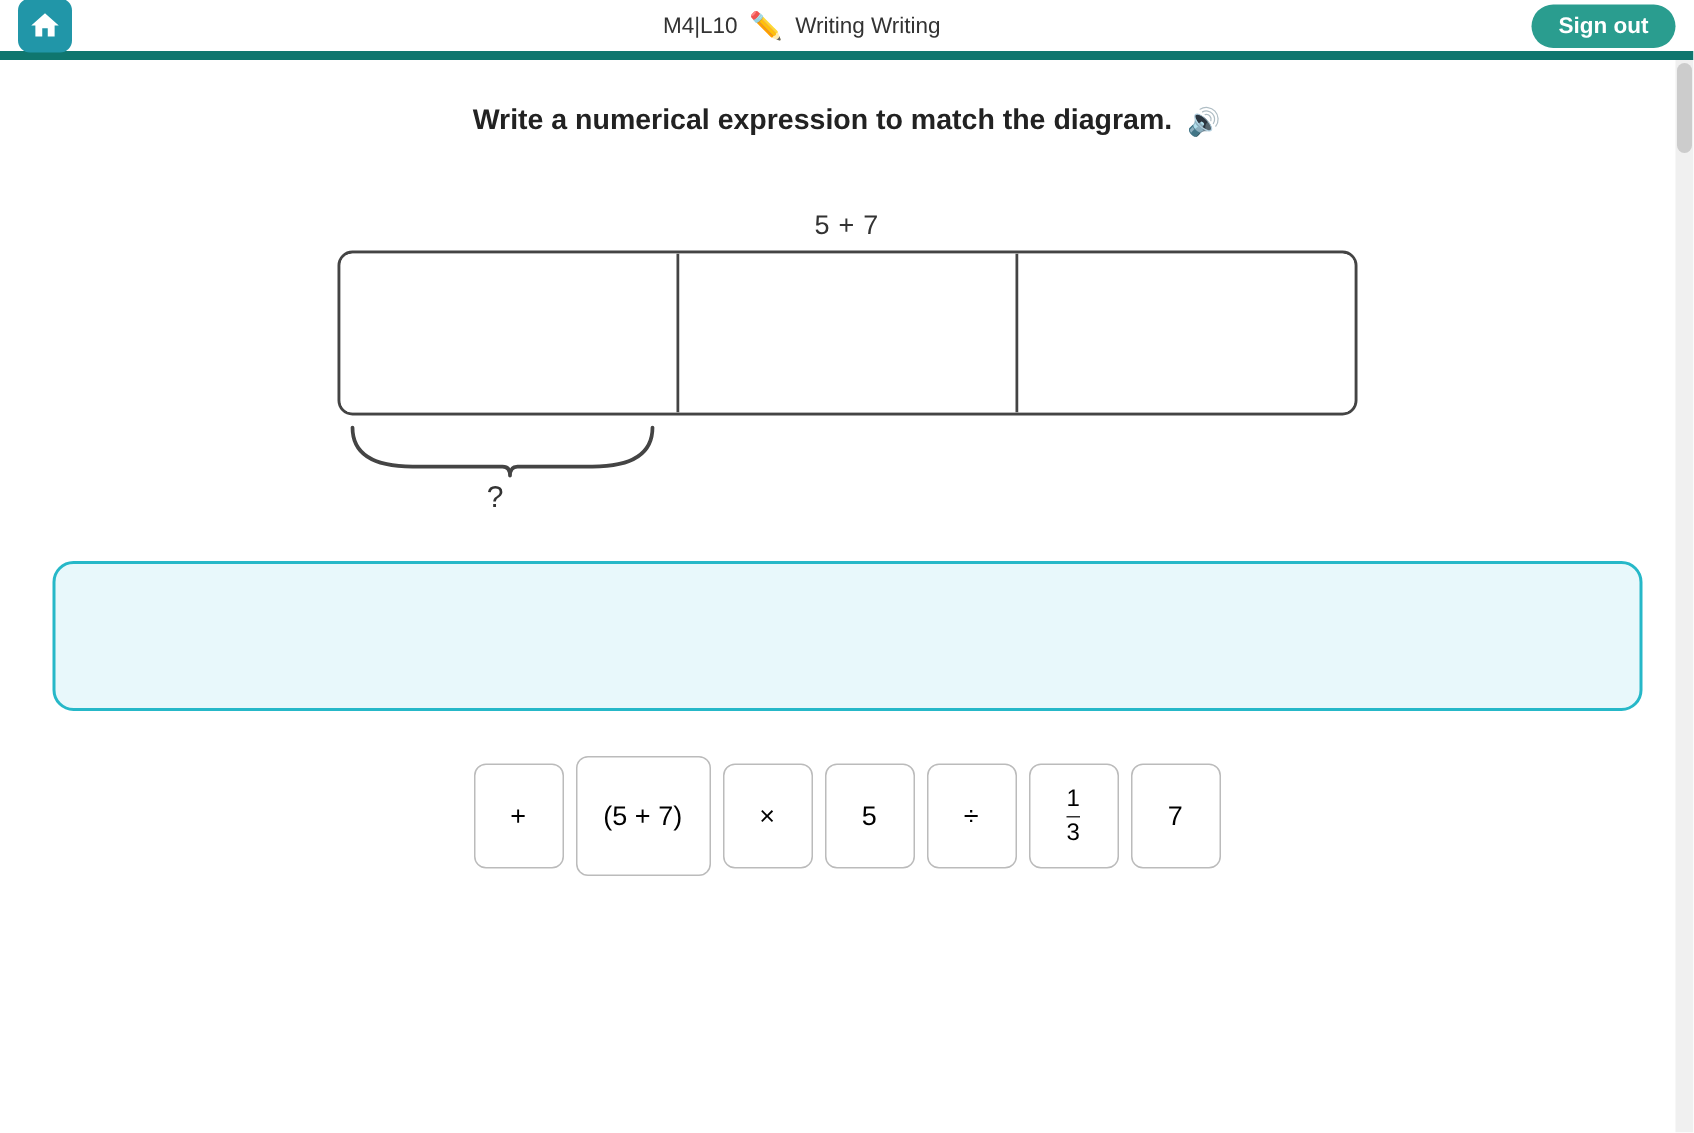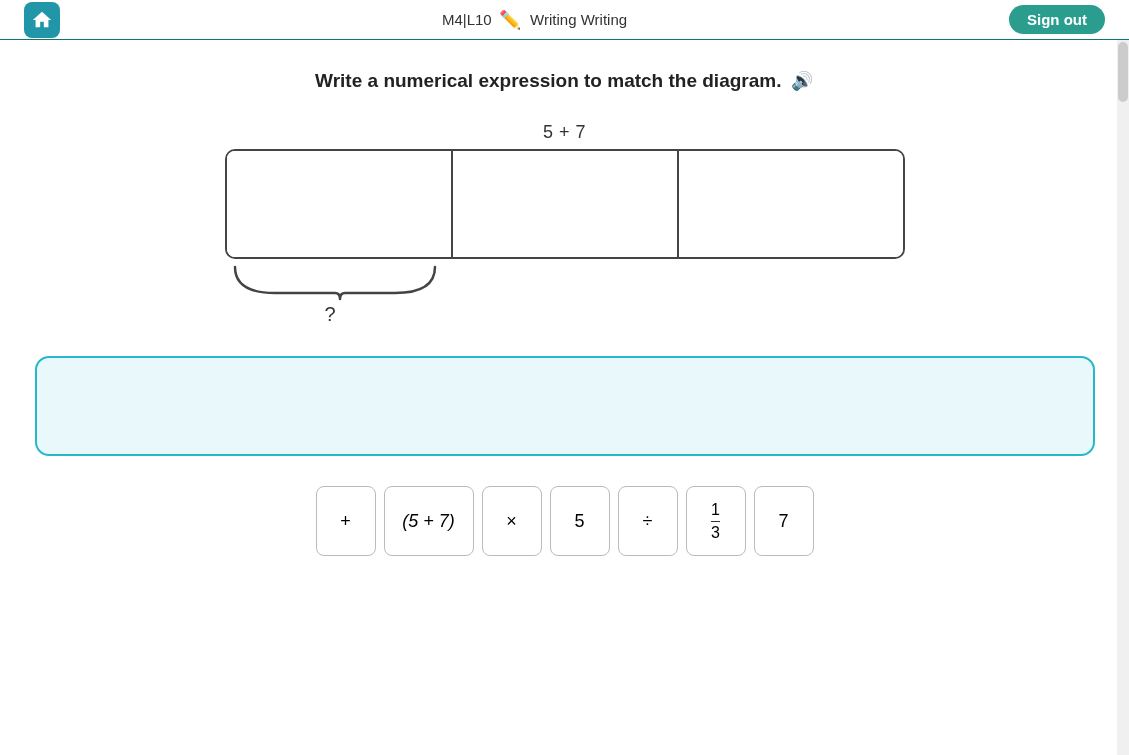--- a/index.html
+++ b/index.html
@@ -12,22 +12,22 @@
       position: relative;
     }
 
     
     .header {
       display: flex;
       align-items: center;
       justify-content: space-between;
       background: #fff;
       height: 40px;
-      border-bottom: 1px solid #0f766e;
-      padding: 0 24px;
+      border-bottom: 6px solid #0f766e;
+      padding: 0 12px;
     }
     .header-left {
       display: flex;
       align-items: center;
     }
     .home-icon-wrap {
       background: #2196a8;
       border-radius: 8px;
       width: 36px;
       height: 36px;
@@ -70,35 +70,35 @@
       padding: 30px 60px 20px 60px;
       display: flex;
       flex-direction: column;
       align-items: center;
     }
 
     .question-text {
       font-size: 19px;
       font-weight: 700;
       color: #222;
-      margin-bottom: 30px;
       display: flex;
       align-items: center;
       gap: 10px;
     }
     .audio-icon {
       font-size: 18px;
       color: #333;
     }
 
     
     .diagram-container {
       position: relative;
       width: 700px;
       margin-bottom: 30px;
+      margin-top: 48px;
     }
 
     .expression-label {
       text-align: center;
       font-size: 18px;
       color: #333;
       margin-bottom: 6px;
       letter-spacing: 0.5px;
     }
 
@@ -173,22 +173,21 @@
       font-size: 18px;
       padding: 0;
       cursor: pointer;
       display: flex;
       align-items: center;
       justify-content: center;
     }
 
     .token-btn.wide {
       width: 90px;
-      height: 70px;
-      font-style: italic;
+      height: 80px;
     }
     .token-btn.narrow {
       width: 60px;
       height: 70px;
     }
 
     .fraction-display {
       display: flex;
       flex-direction: column;
       align-items: center;

